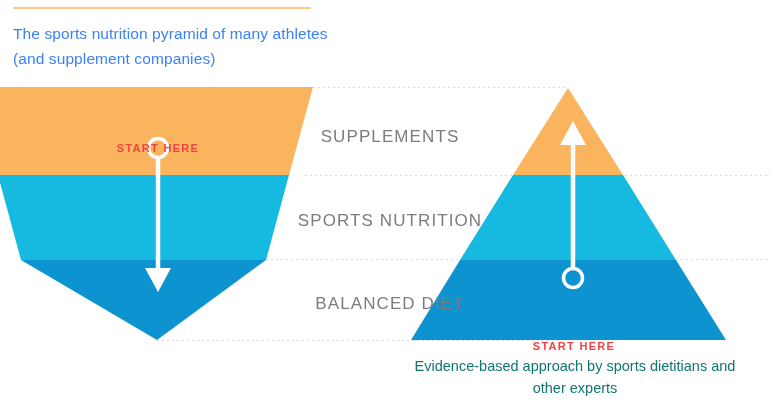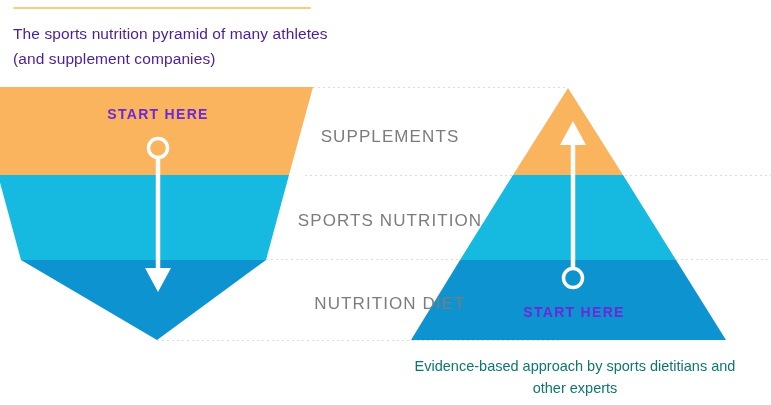--- a/index.html
+++ b/index.html
@@ -28,21 +28,21 @@
   }
 
   
   .headline {
     position: absolute;
     left: 13px;
     top: 21px;
     width: 330px;
     font-size: 15.5px;
     line-height: 25px;
-    color: #4c1d95;
+    color: #3b82f6;
     letter-spacing: 0.1px;
   }
 
   
   .diagram {
     position: absolute;
     left: 0;
     top: 0;
     width: 771px;
     height: 405px;
@@ -66,25 +66,26 @@
     color: #7c7c7c;
     white-space: nowrap;
   }
   .tier-label.t0 { top: 40px; }
   .tier-label.t1 { top: 124px; }
   .tier-label.t2 { top: 207px; }
 
   
   .start-here {
     position: absolute;
-    font-size: 14px;
+    font-size: 11px;
     font-weight: bold;
     letter-spacing: 1.3px;
-    color: #6d28d9;
+    color: #ef4444;
     white-space: nowrap;
+    margin-top: 36px;
   }
   .start-here.left  { left: 88px;  top: 106px; width: 140px; text-align: center; }
   .start-here.right { left: 498px; top: 304px; width: 152px; text-align: center; }
 
   
   .caption {
     position: absolute;
     left: 410px;
     top: 355px;
     width: 330px;
@@ -131,21 +132,21 @@
     <g>
       <circle cx="573" cy="278" r="9.5" fill="none" stroke="#ffffff" stroke-width="3.5"></circle>
       <line x1="573" y1="269" x2="573" y2="140" stroke="#ffffff" stroke-width="4.5"></line>
       <polygon points="573,121 560,145 586,145" fill="#ffffff"></polygon>
     </g>
   </svg>
 
   <div class="tier-labels">
     <div class="tier-label t0">SUPPLEMENTS</div>
     <div class="tier-label t1">SPORTS NUTRITION</div>
-    <div class="tier-label t2">NUTRITION DIET</div>
+    <div class="tier-label t2">BALANCED DIET</div>
   </div>
 
   <div class="start-here left">START HERE</div>
   <div class="start-here right">START HERE</div>
 
   <div class="caption">Evidence-based approach by sports dietitians and other experts</div>
 
 </div>
 
 </body></html>

